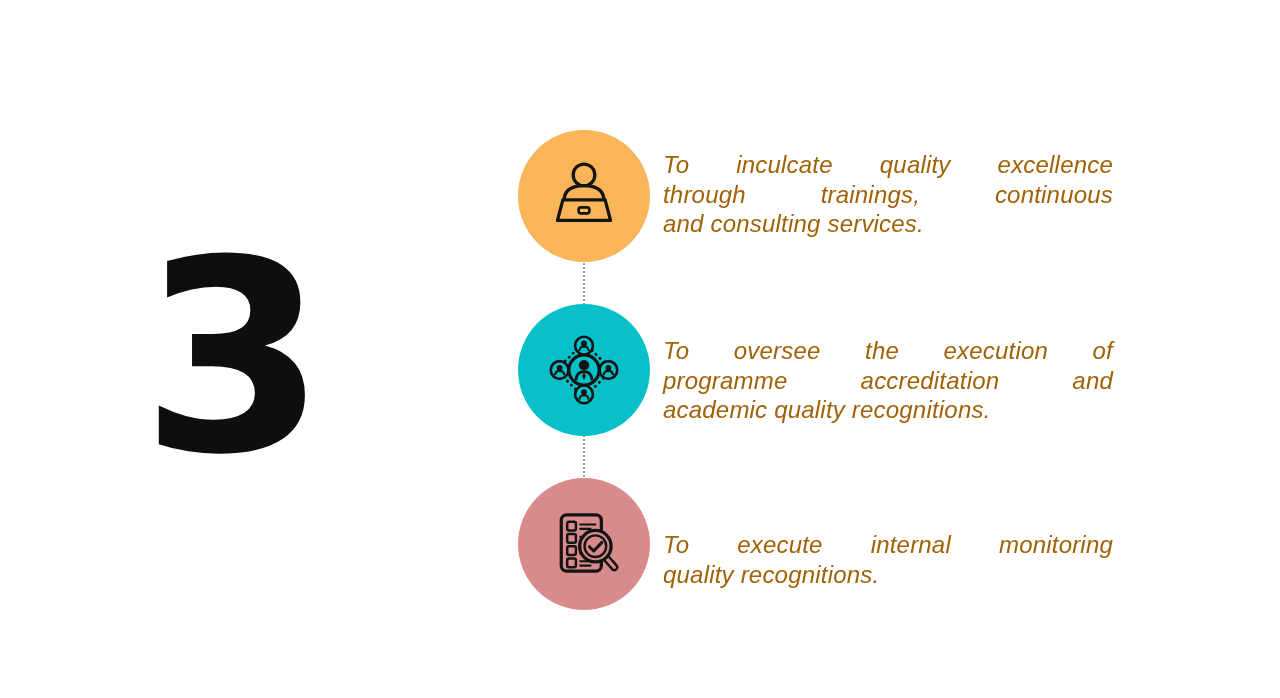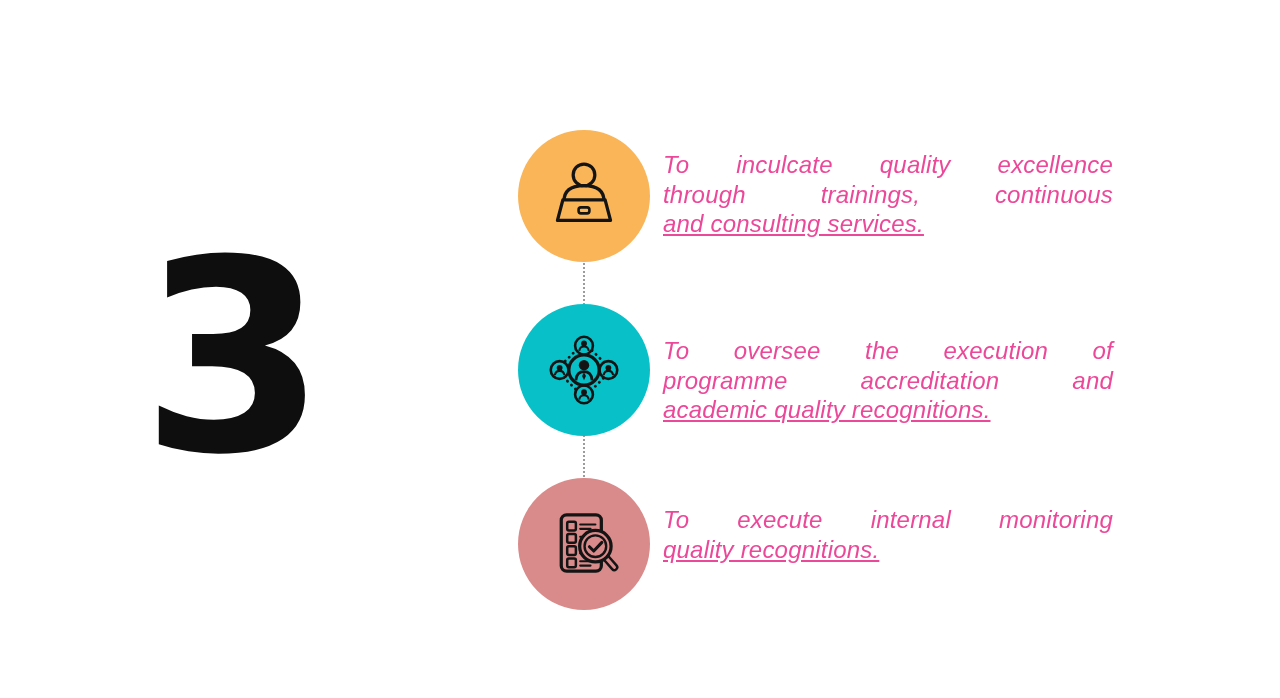--- a/index.html
+++ b/index.html
@@ -41,28 +41,28 @@
   .bgfill{fill:var(--cc);}
   .bgstroke{stroke:var(--cc);}
   .c1{top:130px;}
   .c2{top:304px;}
   .c3{top:478px;}
   
   .obj-text{
     position:absolute;left:663px;width:450px;
     font-style:italic;
     font-size:24px;line-height:29.5px;
-    color:#ec4899;
+    color:#a16207;
     letter-spacing:0.2px;
   }
   .t1{top:150px;}
   .t2{top:336px;}
-  .t3{top:505px;}
+  .t3{top:530px;}
   .tline{text-align:justify;text-align-last:justify;}
-  .tline.last{text-align-last:left;text-decoration:underline;}
+  .tline.last{text-align-last:left;}
 </style>
 </head>
 <body>
 
 <div class="stage">
 
   <div class="big-number">3</div>
   <div class="title-block">
   </div>
 

